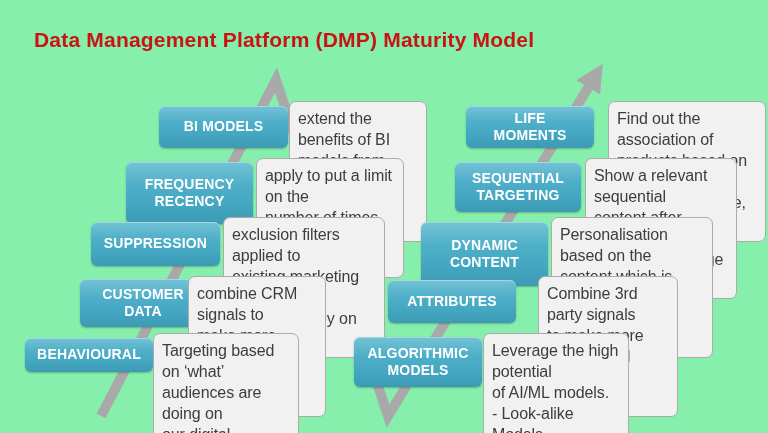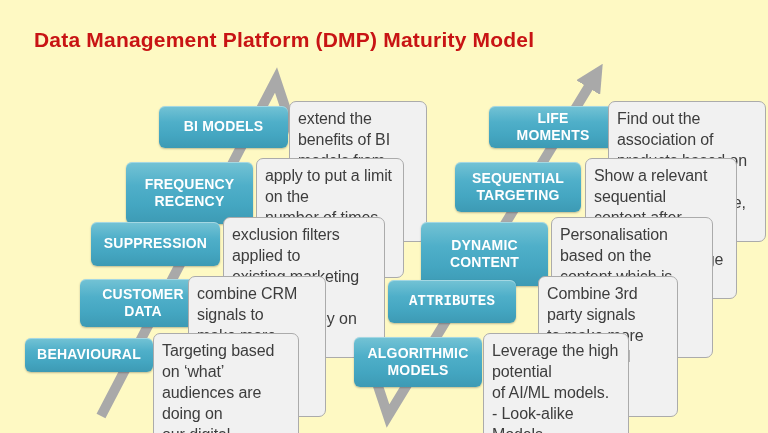--- a/index.html
+++ b/index.html
@@ -5,21 +5,21 @@
   html, body {
     margin: 0;
     padding: 0;
     background: #ffffff;
     font-family: "Liberation Sans", sans-serif;
   }
   #canvas {
     position: relative;
     width: 768px;
     height: 433px;
-    background: #fef9c3;
+    background: #86efac;
     overflow: hidden;
   }
   #title {
     position: absolute;
     left: 34px;
     top: 28px;
     width: 700px;
     font-size: 21px;
     font-weight: bold;
     color: #c81414;
@@ -104,38 +104,38 @@
 DATA</div>
   <div class="desc" style="left:188px; top:276px; width:138px;">combine CRM signals to
 make more specific and
 relevant segments</div>
 
   <div class="step" style="left:25px; top:338px; width:128px; height:34px;">BEHAVIOURAL</div>
   <div class="desc" style="left:153px; top:333px; width:146px;">Targeting based on ‘what’
 audiences are doing on
 our digital properties</div>
 
-  <div class="step" style="left:489px; top:106px; width:128px; height:42px;">LIFE MOMENTS</div>
+  <div class="step" style="left:466px; top:106px; width:128px; height:42px;">LIFE MOMENTS</div>
   <div class="desc" style="left:608px; top:101px; width:158px;">Find out the association of
 products based on the life
 stage of audience, and target</div>
 
   <div class="step" style="left:455px; top:162px; width:126px; height:50px;">SEQUENTIAL
 TARGETING</div>
   <div class="desc" style="left:585px; top:158px; width:152px;">Show a relevant sequential
 content after certain #of
 same ad message exposure</div>
 
   <div class="step" style="left:421px; top:222px; width:127px; height:64px;text-align:center;">DYNAMIC
 CONTENT</div>
   <div class="desc" style="left:551px; top:217px; width:162px;padding-left:8px;">Personalisation based on the
 content which is grouped by
 the profile of audiences</div>
 
-  <div class="step" style="left:388px; top:280px; width:128px; height:43px;font-family:Liberation Mono, monospace;">ATTRIBUTES</div>
+  <div class="step" style="left:388px; top:280px; width:128px; height:43px;">ATTRIBUTES</div>
   <div class="desc" style="left:518px; top:276px; width:140px;margin-left:20px;">Combine 3rd party signals
 to make more specific and
 relevant segments</div>
 
   <div class="step" style="left:354px; top:337px; width:128px; height:50px;">ALGORITHMIC
 MODELS</div>
   <div class="desc" style="left:483px; top:333px; width:146px;">Leverage the high potential
 of AI/ML models.
 - Look-alike Models</div>
 

